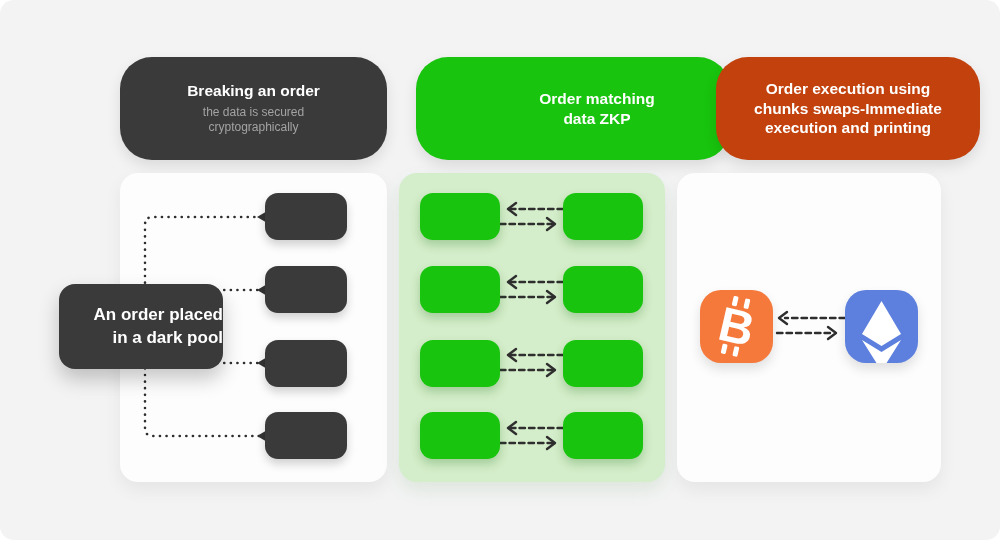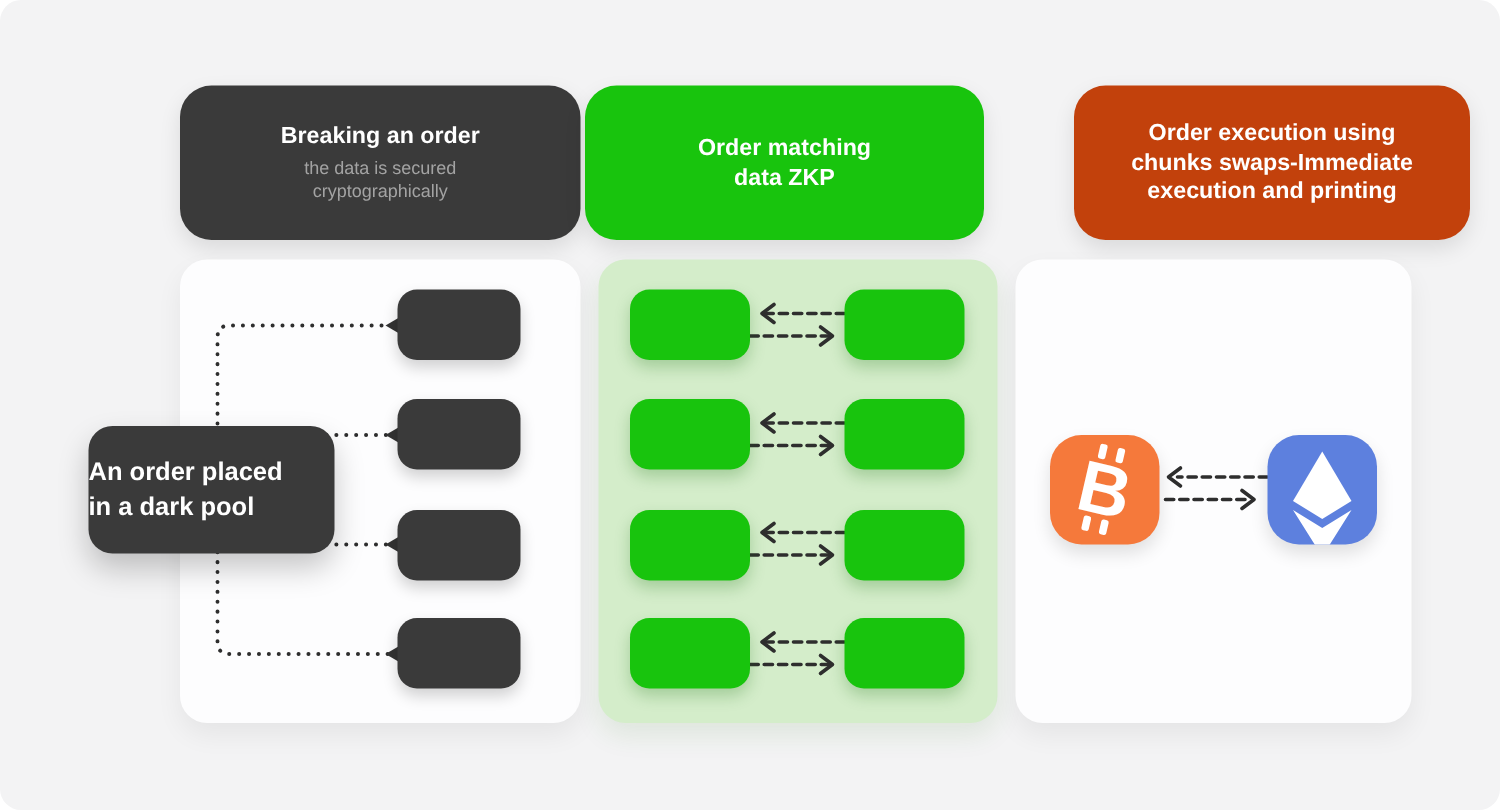--- a/index.html
+++ b/index.html
@@ -2,29 +2,29 @@
 <html><head>
 <meta charset="utf-8">
 <style>
   html,body{margin:0;padding:0;background:#ffffff;font-family:"Liberation Sans",sans-serif;}
   .canvas{
     position:relative;width:1000px;height:540px;background:#f3f3f4;
     border-radius:14px;overflow:hidden;
   }
   
   .header{
-    position:absolute;top:57px;height:103px;border-radius:21px;
+    position:absolute;top:57px;height:103px;border-radius:32px;
     display:flex;flex-direction:column;align-items:center;justify-content:center;
     text-align:center;color:#ffffff;
     box-shadow:0 6px 14px rgba(0,0,0,.10);
   }
   .header .h-title{font-size:15.5px;font-weight:bold;line-height:1.28;}
   .header .h-sub{font-size:12px;font-weight:400;color:#a3a3a3;line-height:1.3;margin-top:4px;}
   .header.dark{left:120px;width:267px;background:#3a3a3a;}
-  .header.green{left:390px;width:266px;background:#18c40d;}
+  .header.green{left:416px;width:266px;background:#18c40d;padding-left:48px;}
   .header.orange{left:716px;width:264px;background:#c2410c;}
   
   .panel{
     position:absolute;top:173px;height:309px;border-radius:18px;
     box-shadow:0 8px 18px rgba(0,0,0,.06);
   }
   .panel.white{background:#fdfdfe;}
   .panel.greenpanel{background:#d4edca;box-shadow:0 8px 18px rgba(40,120,20,.10);}
   .panel-1{left:120px;width:267px;}
   .panel-2{left:399px;width:266px;}
@@ -32,21 +32,21 @@
   .connectors{position:absolute;left:0;top:0;}
   
   .chunk{
     position:absolute;left:145px;width:82px;height:47px;border-radius:13px;
     background:#3a3a3a;box-shadow:0 5px 10px rgba(0,0,0,.18);
   }
   
   .label-box{
     position:absolute;left:59px;top:284px;width:164px;height:85px;border-radius:16px;
     background:#3a3a3a;color:#ffffff;display:flex;flex-direction:column;
-    align-items:flex-start;justify-content:center;text-align:center;
+    align-items:flex-end;justify-content:center;text-align:center;
     font-size:17px;font-weight:bold;line-height:1.35;
     box-shadow:0 10px 20px rgba(0,0,0,.22);z-index:5;
   }
   
   .obox{
     position:absolute;width:80px;height:47px;border-radius:13px;background:#18c40d;
     box-shadow:0 5px 10px rgba(20,110,10,.25);
   }
   .obox.l{left:21px;} .obox.r{left:164px;}
   .row-0{top:20px;} .row-1{top:93px;} .row-2{top:167px;} .row-3{top:239px;}

